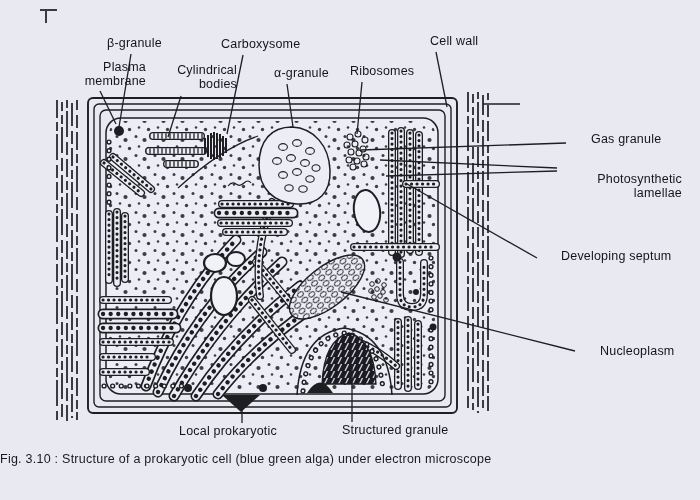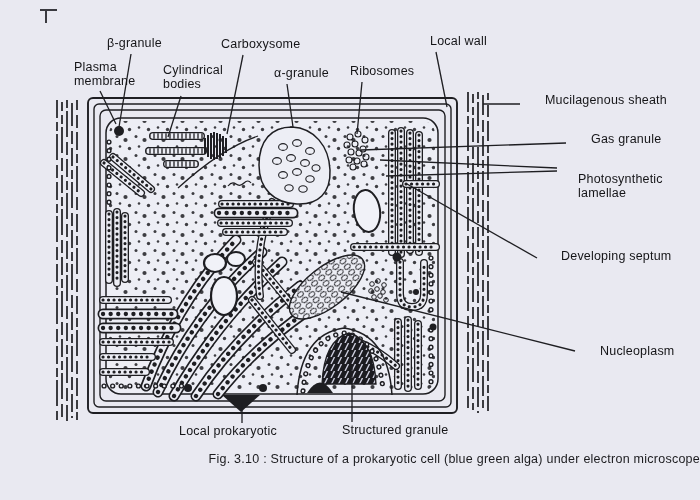--- a/index.html
+++ b/index.html
@@ -1,21 +1,21 @@
 <!DOCTYPE html>
 <html><head>
 <meta charset="utf-8">
 <style>
   html,body{margin:0;padding:0;}
   .stage{position:relative;width:700px;height:500px;background:#e9e9f1;overflow:hidden;
          font-family:"Liberation Sans", sans-serif;}
   .stage svg{position:absolute;left:0;top:0;}
   .lbl{position:absolute;font-size:12.5px;line-height:1.12;color:#151518;letter-spacing:.2px;white-space:nowrap;padding-left:22px;}
-  .lbl.wrap{white-space:normal;text-align:left;}
-  .caption{position:absolute;left:0;top:452px;width:700px;text-align:right;
+  .lbl.wrap{white-space:normal;text-align:right;}
+  .caption{position:absolute;left:0;top:452px;width:700px;text-align:left;
            font-size:12.5px;color:#1b1b1e;letter-spacing:.25px;}
 </style>
 </head>
 <body>
 
 <div class="stage">
 
 <svg width="700" height="500" viewBox="0 0 700 500">
   <defs>
     <pattern id="dots" width="19" height="19" patternUnits="userSpaceOnUse">
@@ -386,22 +386,21 @@
     <path d="M352,422 L352,368"></path>
   </g>
 </svg>
 
   <div class="lbl" style="left:85px;top:36px">β-granule</div>
   <div class="lbl wrap" style="left:52px;top:60px;width:72px">Plasma membrane</div>
   <div class="lbl wrap" style="left:141px;top:63px;width:74px">Cylindrical bodies</div>
   <div class="lbl" style="left:199px;top:37px">Carboxysome</div>
   <div class="lbl" style="left:252px;top:66px">α-granule</div>
   <div class="lbl" style="left:328px;top:64px">Ribosomes</div>
-  <div class="lbl" style="left:408px;top:34px">Local wall</div>
-  <div class="lbl" style="left:523px;top:93px">Mucilagenous sheath</div>
+  <div class="lbl" style="left:408px;top:34px">Cell wall</div>
   <div class="lbl" style="left:569px;top:132px">Gas granule</div>
   <div class="lbl wrap" style="left:556px;top:172px;width:104px">Photosynthetic lamellae</div>
   <div class="lbl" style="left:539px;top:249px">Developing septum</div>
   <div class="lbl" style="left:578px;top:344px">Nucleoplasm</div>
   <div class="lbl" style="left:157px;top:424px">Local prokaryotic</div>
   <div class="lbl" style="left:320px;top:423px">Structured granule</div>
 
   <div class="caption">Fig. 3.10 : Structure of a prokaryotic cell (blue green alga) under electron microscope</div>
 </div>
 

